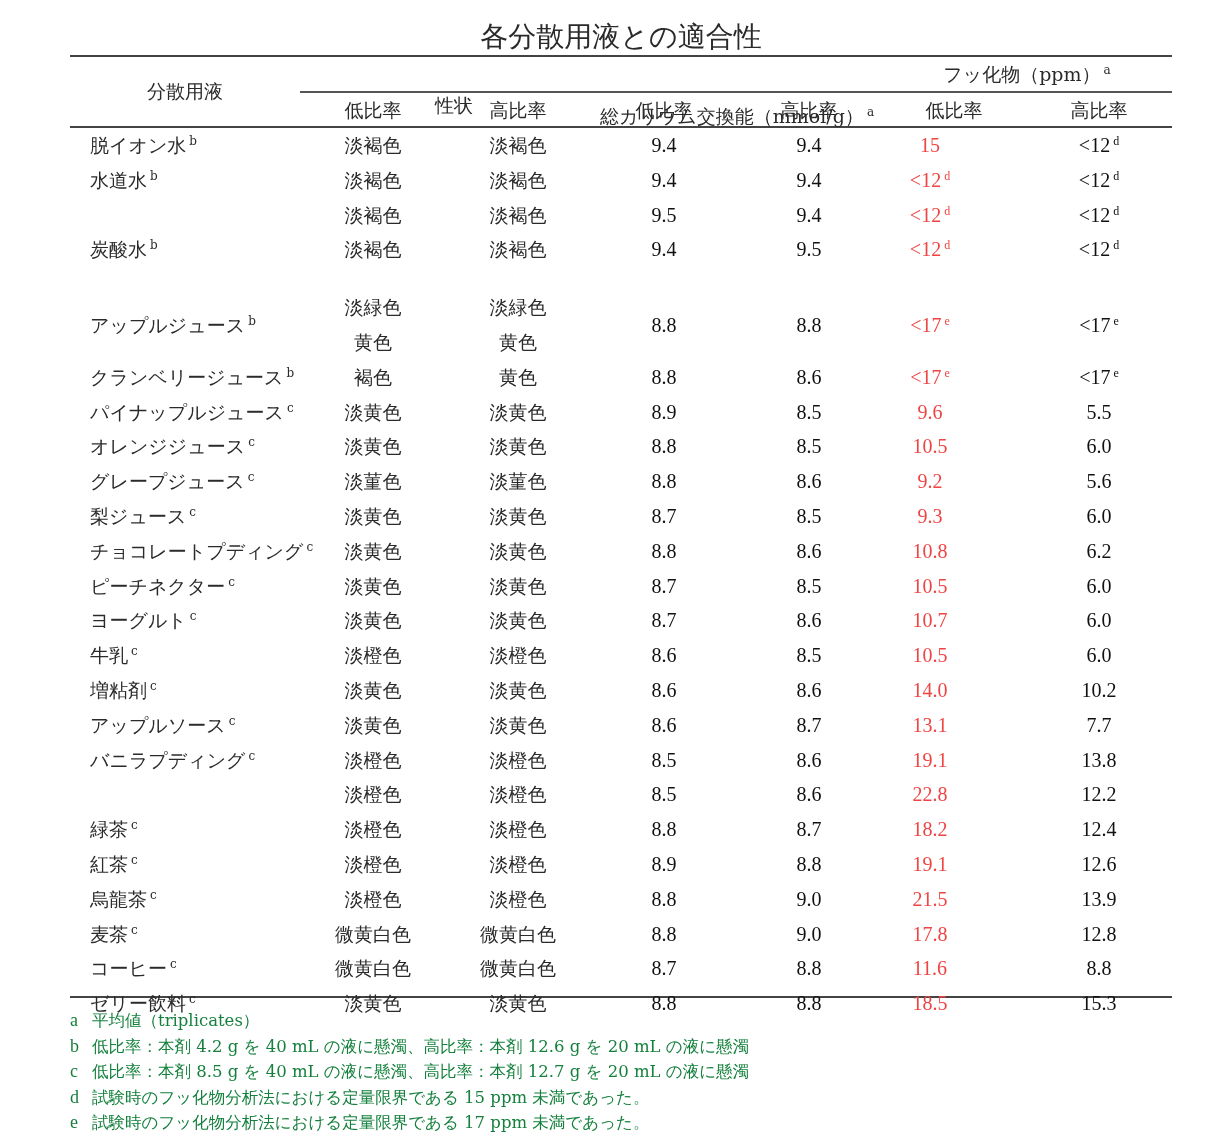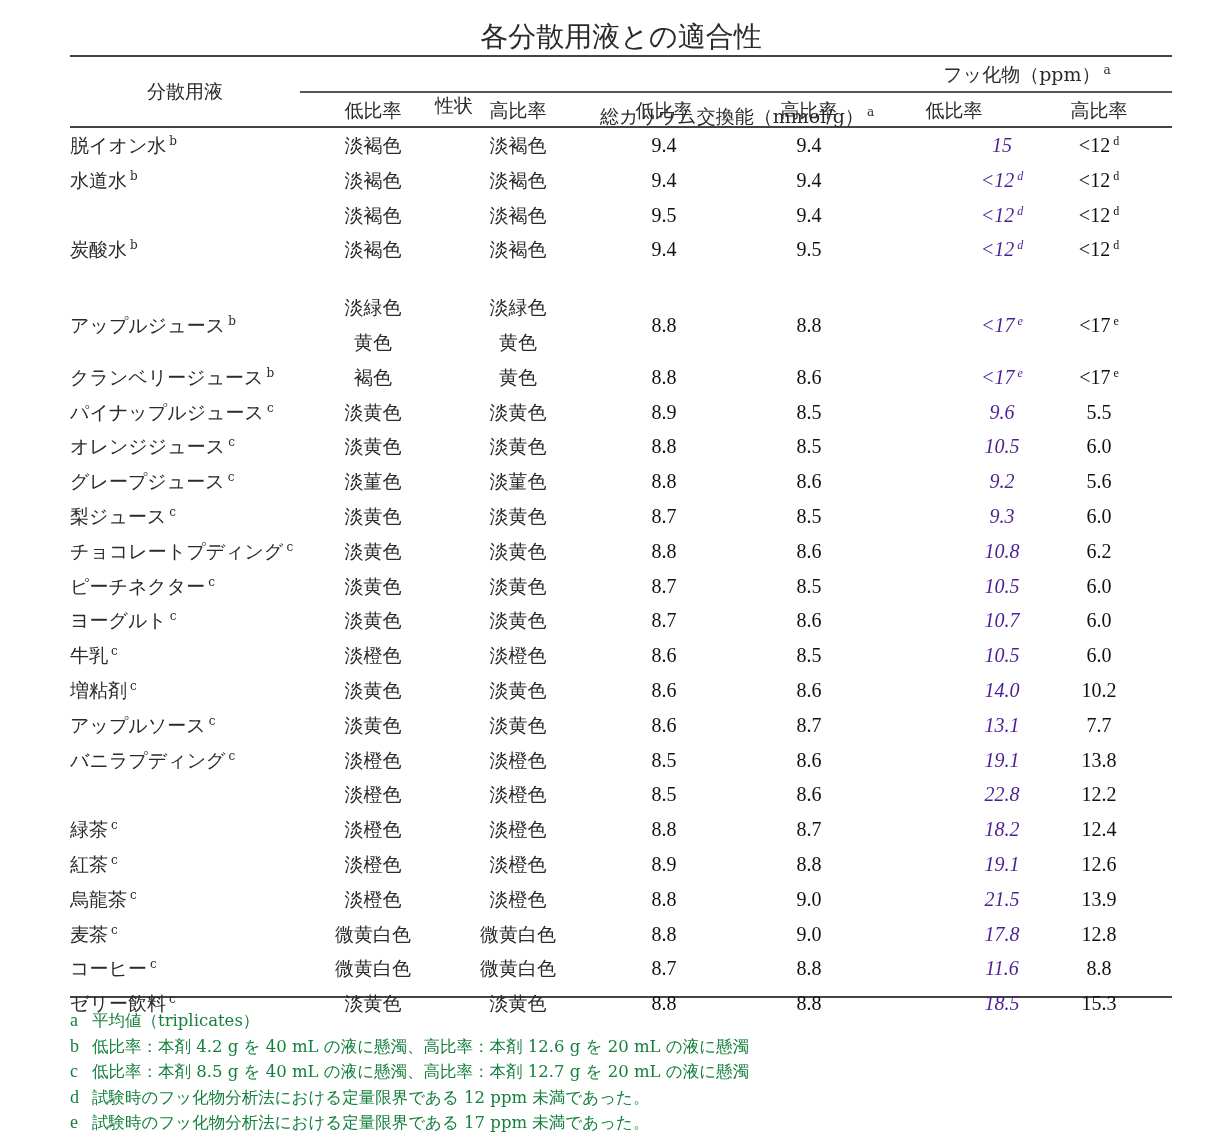--- a/index.html
+++ b/index.html
@@ -20,26 +20,26 @@
     }
     sup { font-size: 12px; vertical-align: 7px; line-height: 0; margin-left: 3px; }
     .rows { position: absolute; left: 70px; top: 128px; width: 1102px; }
     .row { position: relative; height: 34.8px; }
     .row.tall { height: 69.6px; margin-top: 23px; }
     .cell {
       position: absolute; top: 0; height: 100%;
       display: flex; flex-direction: column; align-items: center; justify-content: center;
       font-size: 19px; line-height: 34.8px; white-space: nowrap; color: #2a2a2a;
     }
-    .cell.name { left: 0; align-items: flex-start; }
+    .cell.name { left: 20px; align-items: flex-start; }
     .cell.c1 { left: 243px; width: 120px; }
     .cell.c2 { left: 388px; width: 120px; }
     .cell.c3 { left: 534px; width: 120px; font-family: "Liberation Serif", serif; font-size: 20px; color:#111; }
     .cell.c4 { left: 679px; width: 120px; font-family: "Liberation Serif", serif; font-size: 20px; color:#111; }
-    .cell.c5 { left: 872px; width: 120px; font-family: "Liberation Serif", serif; font-size: 20px; color:#4c1d95;font-style:italic; }
+    .cell.c5 { left: 800px; width: 120px; font-family: "Liberation Serif", serif; font-size: 20px; color:#ef4444; }
     .cell.c6 { left: 969px; width: 120px; font-family: "Liberation Serif", serif; font-size: 20px; color:#111; }
     .notes { position: absolute; left: 70px; top: 1008px; width: 1100px; }
     .note { font-size: 16.5px; line-height: 24.5px; color: #15803d; white-space: nowrap; }
     .note .key { display: inline-block; width: 22px; font-family: "Liberation Serif", serif; font-size: 18px; }
   </style>
 </head>
 <body>
 
 <div class="title">各分散用液との適合性</div>
 
@@ -611,15 +611,15 @@
       <div class="cell c6">
         <span><span>15.3</span></span>
       </div>
     </div>
   </div>
 
 <div class="notes" id="notes">
     <div class="note"><span class="key">a</span><span>平均値（triplicates）</span></div>
     <div class="note"><span class="key">b</span><span>低比率：本剤 4.2 g を 40 mL の液に懸濁、高比率：本剤 12.6 g を 20 mL の液に懸濁</span></div>
     <div class="note"><span class="key">c</span><span>低比率：本剤 8.5 g を 40 mL の液に懸濁、高比率：本剤 12.7 g を 20 mL の液に懸濁</span></div>
-    <div class="note"><span class="key">d</span><span>試験時のフッ化物分析法における定量限界である 12 ppm 未満であった。</span></div>
+    <div class="note"><span class="key">d</span><span>試験時のフッ化物分析法における定量限界である 15 ppm 未満であった。</span></div>
     <div class="note"><span class="key">e</span><span>試験時のフッ化物分析法における定量限界である 17 ppm 未満であった。</span></div>
   </div>
 
 </body></html>

